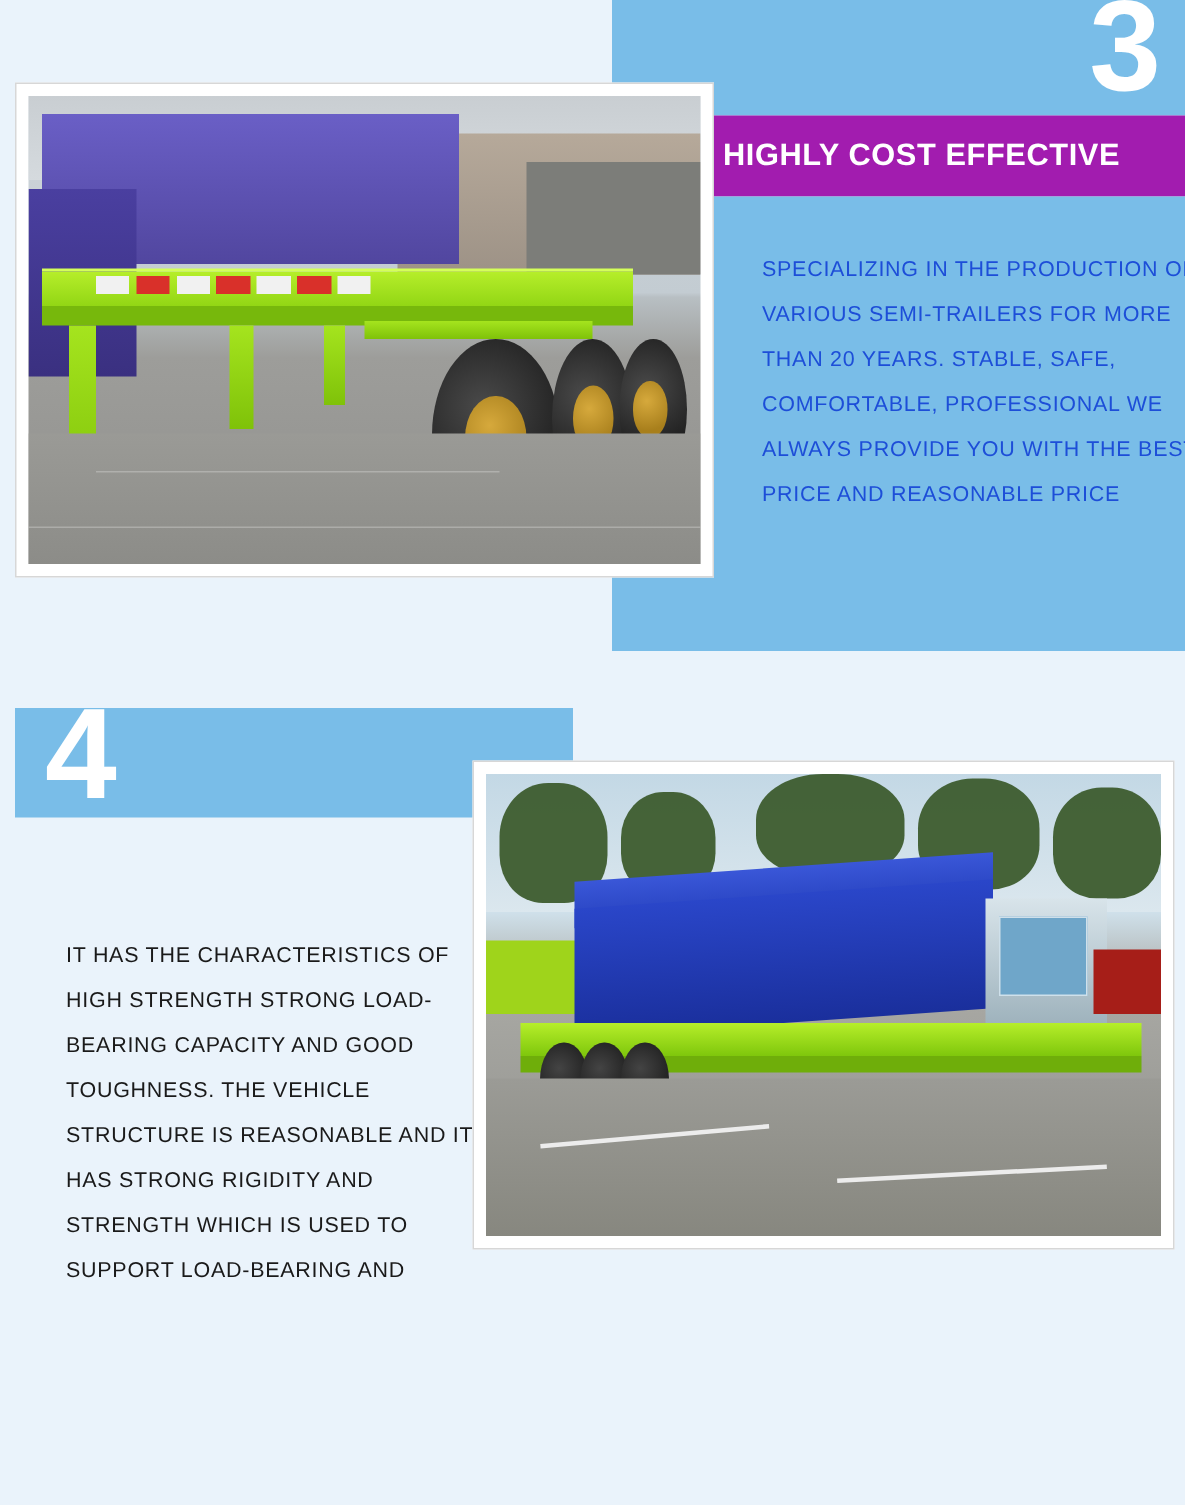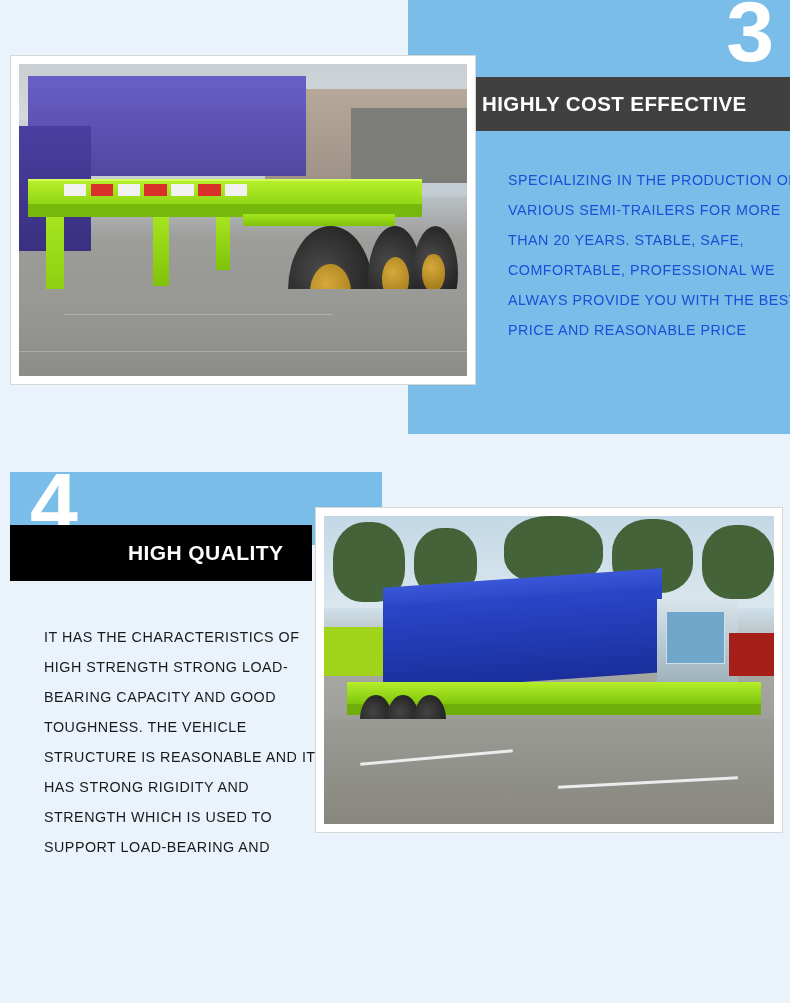--- a/index.html
+++ b/index.html
@@ -33,21 +33,21 @@
     font-weight: bold;
     color: #ffffff;
     line-height: 1;
     letter-spacing: -2px;
   }
   .sec3-titlebar {
     position: absolute;
     left: 472px; top: 77px;
     width: 318px;
     height: 54px;
-    background: #404040;
+    background: #a21caf;
     display: flex;
     align-items: center;
   }
   .sec3-title {
     color: #ffffff;
     font-size: 20.5px;
     font-weight: bold;
     letter-spacing: 0.4px;
     padding-left: 10px;
     white-space: nowrap;
@@ -248,23 +248,20 @@
       <div class="p1-crack" style="left:0%; top:92%; width:100%;"></div>
     </div>
   </div>
 </div>
 
 <div class="sec4">
 
   <div class="sec4-numband"></div>
   <div class="sec4-num">4</div>
 
-  <div class="sec4-titlebar">
-    <span class="sec4-title">HIGH QUALITY</span>
-  </div>
 
   <div class="sec4-body-left">IT HAS THE CHARACTERISTICS OF HIGH STRENGTH STRONG LOAD-BEARING CAPACITY AND GOOD TOUGHNESS. THE VEHICLE STRUCTURE IS REASONABLE AND IT HAS STRONG RIGIDITY AND STRENGTH WHICH IS USED TO SUPPORT LOAD-BEARING AND</div>
 
   <div class="sec4-imgframe">
     <div class="sec4-img p2">
       <div class="p2-sky"></div>
       <div class="p2-tree" style="left:2%; top:2%; width:16%; height:26%;"></div>
       <div class="p2-tree" style="left:20%; top:4%; width:14%; height:22%;"></div>
       <div class="p2-tree" style="left:40%; top:0%; width:22%; height:22%;"></div>
       <div class="p2-tree" style="left:64%; top:1%; width:18%; height:24%;"></div>

